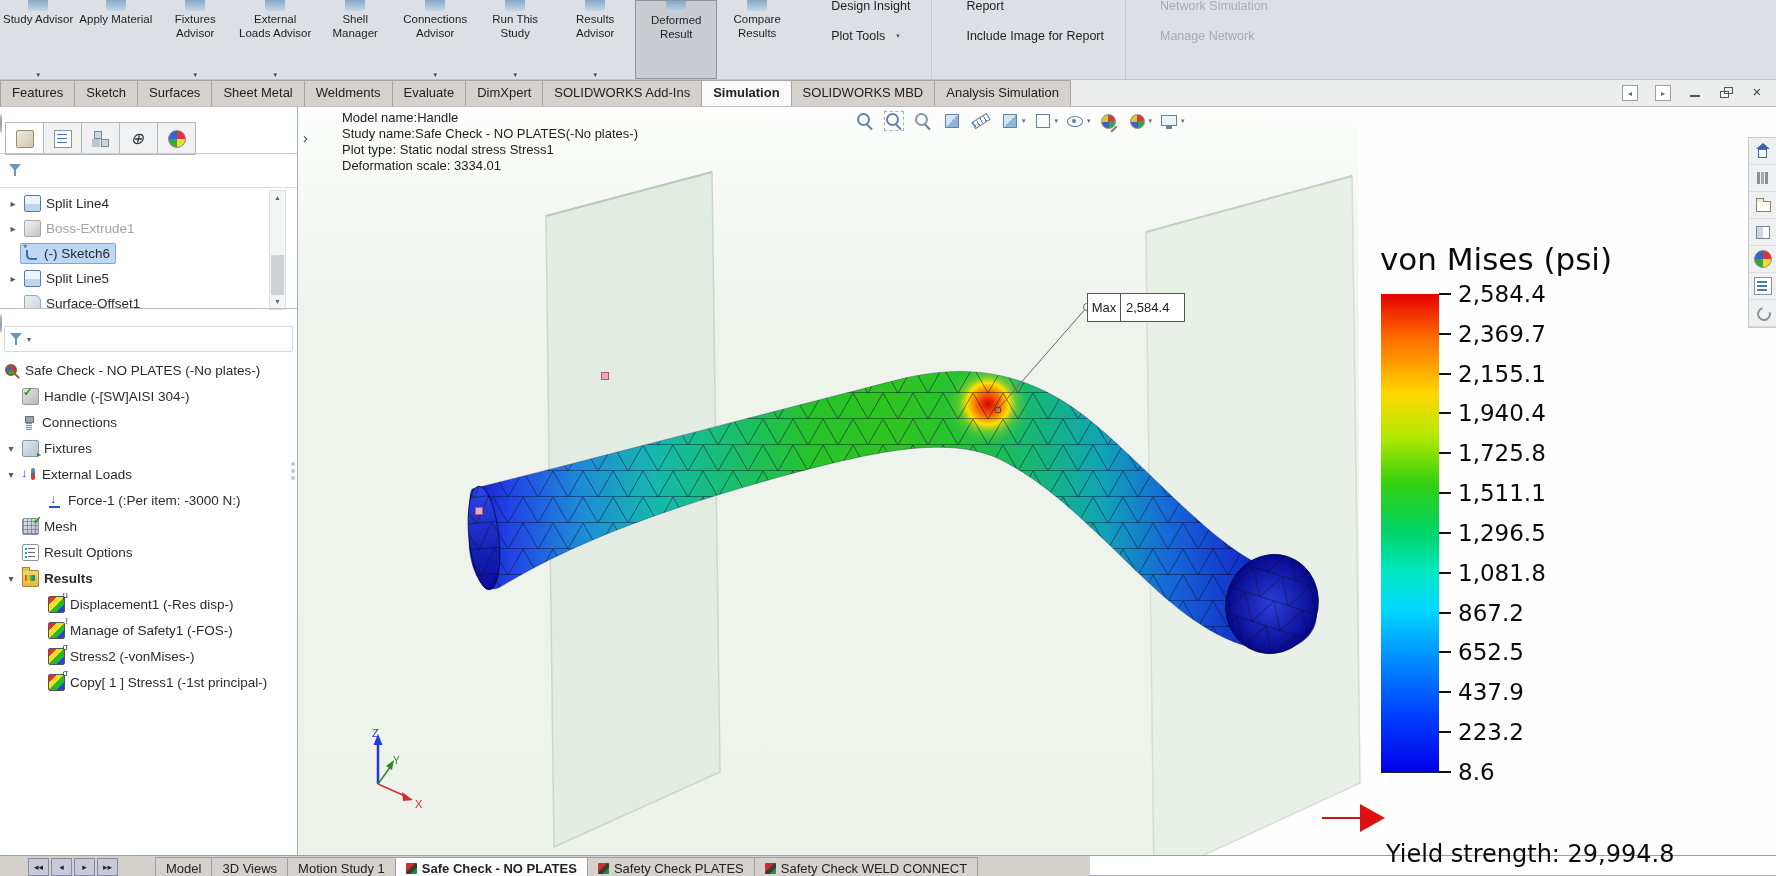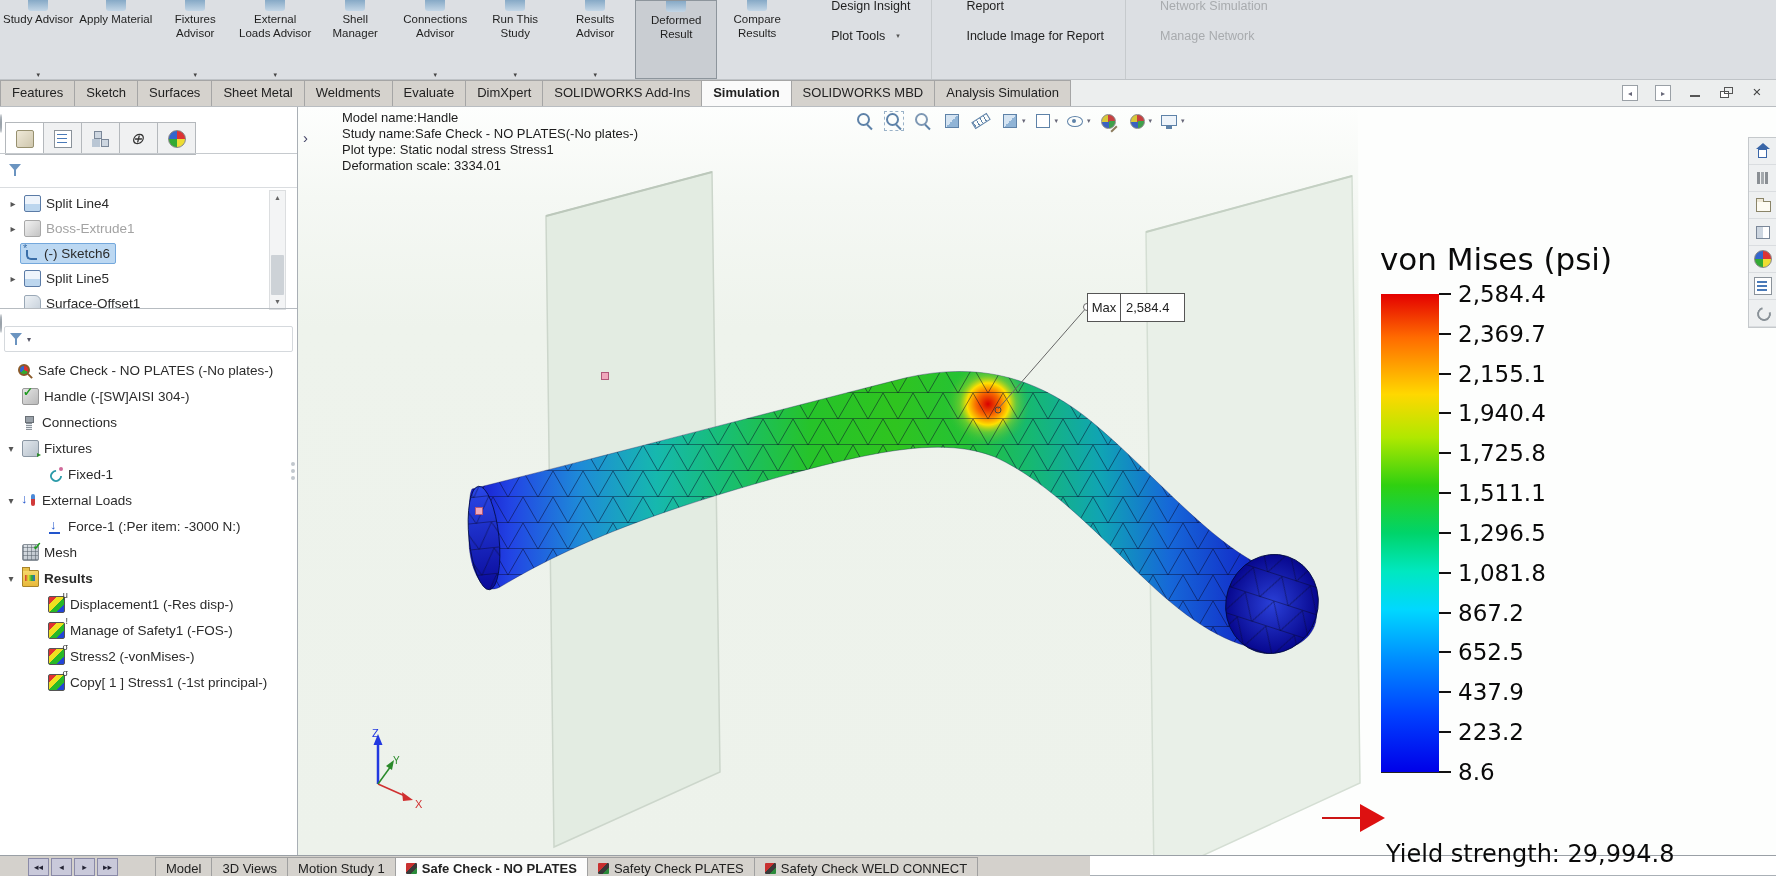--- a/index.html
+++ b/index.html
@@ -62,21 +62,21 @@
   .filter1-line{position:absolute;top:80px;left:0;right:0;border-top:1px solid #dadde0;}
   .f2caret{font-size:8px;color:#556;margin-left:3px;}
   .filter2{position:absolute;top:219px;left:4px;right:4px;height:24px;border:1px solid #d5d9dd;border-radius:2px;
            display:flex;align-items:center;padding-left:4px;background:#fff;}
   .ftree{position:absolute;top:84px;left:0;width:268px;overflow:hidden;height:117px;}
   .simtree{position:absolute;top:250px;left:0;right:2px;}
   .trow{display:flex;align-items:center;font-size:13.5px;color:#2b2b2b;white-space:nowrap;}
   .ftree .trow{height:25px;padding-left:6px;}
   .simtree .trow{height:26px;padding-left:4px;}
   .tcaret{width:14px;flex:none;text-align:center;font-size:10px;color:#555;}
-  .trow.ind0{padding-left:14px;}
+  .trow.ind0{padding-left:1px;}
   .trow.ind0 .tcaret{width:0;}
   .trow.ind2{padding-left:30px;}
   .tbox{display:flex;align-items:center;gap:5px;padding:2px 5px 2px 3px;border:1px solid transparent;border-radius:2px;}
   .trow.selected .tbox{background:#bcd8f2;border-color:#74a8dc;}
   .trow.gray .tlabel{color:#a3a3a3;}
   .trow.bold .tlabel{font-weight:bold;}
   .ticon{position:relative;width:15px;height:15px;flex:none;}
   [data-icon="split-line"] .ticon{background:linear-gradient(180deg,#eef4fb 55%,#bcd6ee 55%);border:1px solid #5b7ba6;border-radius:2px;}
   [data-icon="boss-extrude"] .ticon{background:linear-gradient(135deg,#f2f2f2,#c4c4c4);border:1px solid #a8a8a8;border-radius:2px;}
   [data-icon="surface-offset"] .ticon{background:linear-gradient(135deg,#eef2f6,#c6d0da);border:1px solid #9aa8b6;border-radius:2px 6px 2px 2px;}
@@ -440,46 +440,46 @@
               <span class="tlabel">Connections</span>
             </span>
           </div>
           <div class="trow ind1" data-icon="fixtures">
             <span class="tcaret">▾</span>
             <span class="tbox">
               <span class="ticon"></span>
               <span class="tlabel">Fixtures</span>
             </span>
           </div>
-          <div class="trow ind2" data-icon="fixed">
-            <span class="tcaret"></span>
-            <span class="tbox">
-              <span class="ticon"></span>
-              <span class="tlabel">Fixed-1</span>
-            </span>
-          </div>
           <div class="trow ind1" data-icon="external-loads">
             <span class="tcaret">▾</span>
             <span class="tbox">
               <span class="ticon"></span>
               <span class="tlabel">External Loads</span>
             </span>
           </div>
           <div class="trow ind2" data-icon="force">
             <span class="tcaret"></span>
             <span class="tbox">
               <span class="ticon"></span>
               <span class="tlabel">Force-1 (:Per item: -3000 N:)</span>
             </span>
           </div>
           <div class="trow ind1" data-icon="mesh">
             <span class="tcaret"></span>
             <span class="tbox">
               <span class="ticon"></span>
               <span class="tlabel">Mesh</span>
+            </span>
+          </div>
+          <div class="trow ind1" data-icon="result-options">
+            <span class="tcaret"></span>
+            <span class="tbox">
+              <span class="ticon"></span>
+              <span class="tlabel">Result Options</span>
             </span>
           </div>
           <div class="trow ind1 bold" data-icon="results-folder">
             <span class="tcaret">▾</span>
             <span class="tbox">
               <span class="ticon"></span>
               <span class="tlabel">Results</span>
             </span>
           </div>
           <div class="trow ind2" data-icon="plot-disp">

